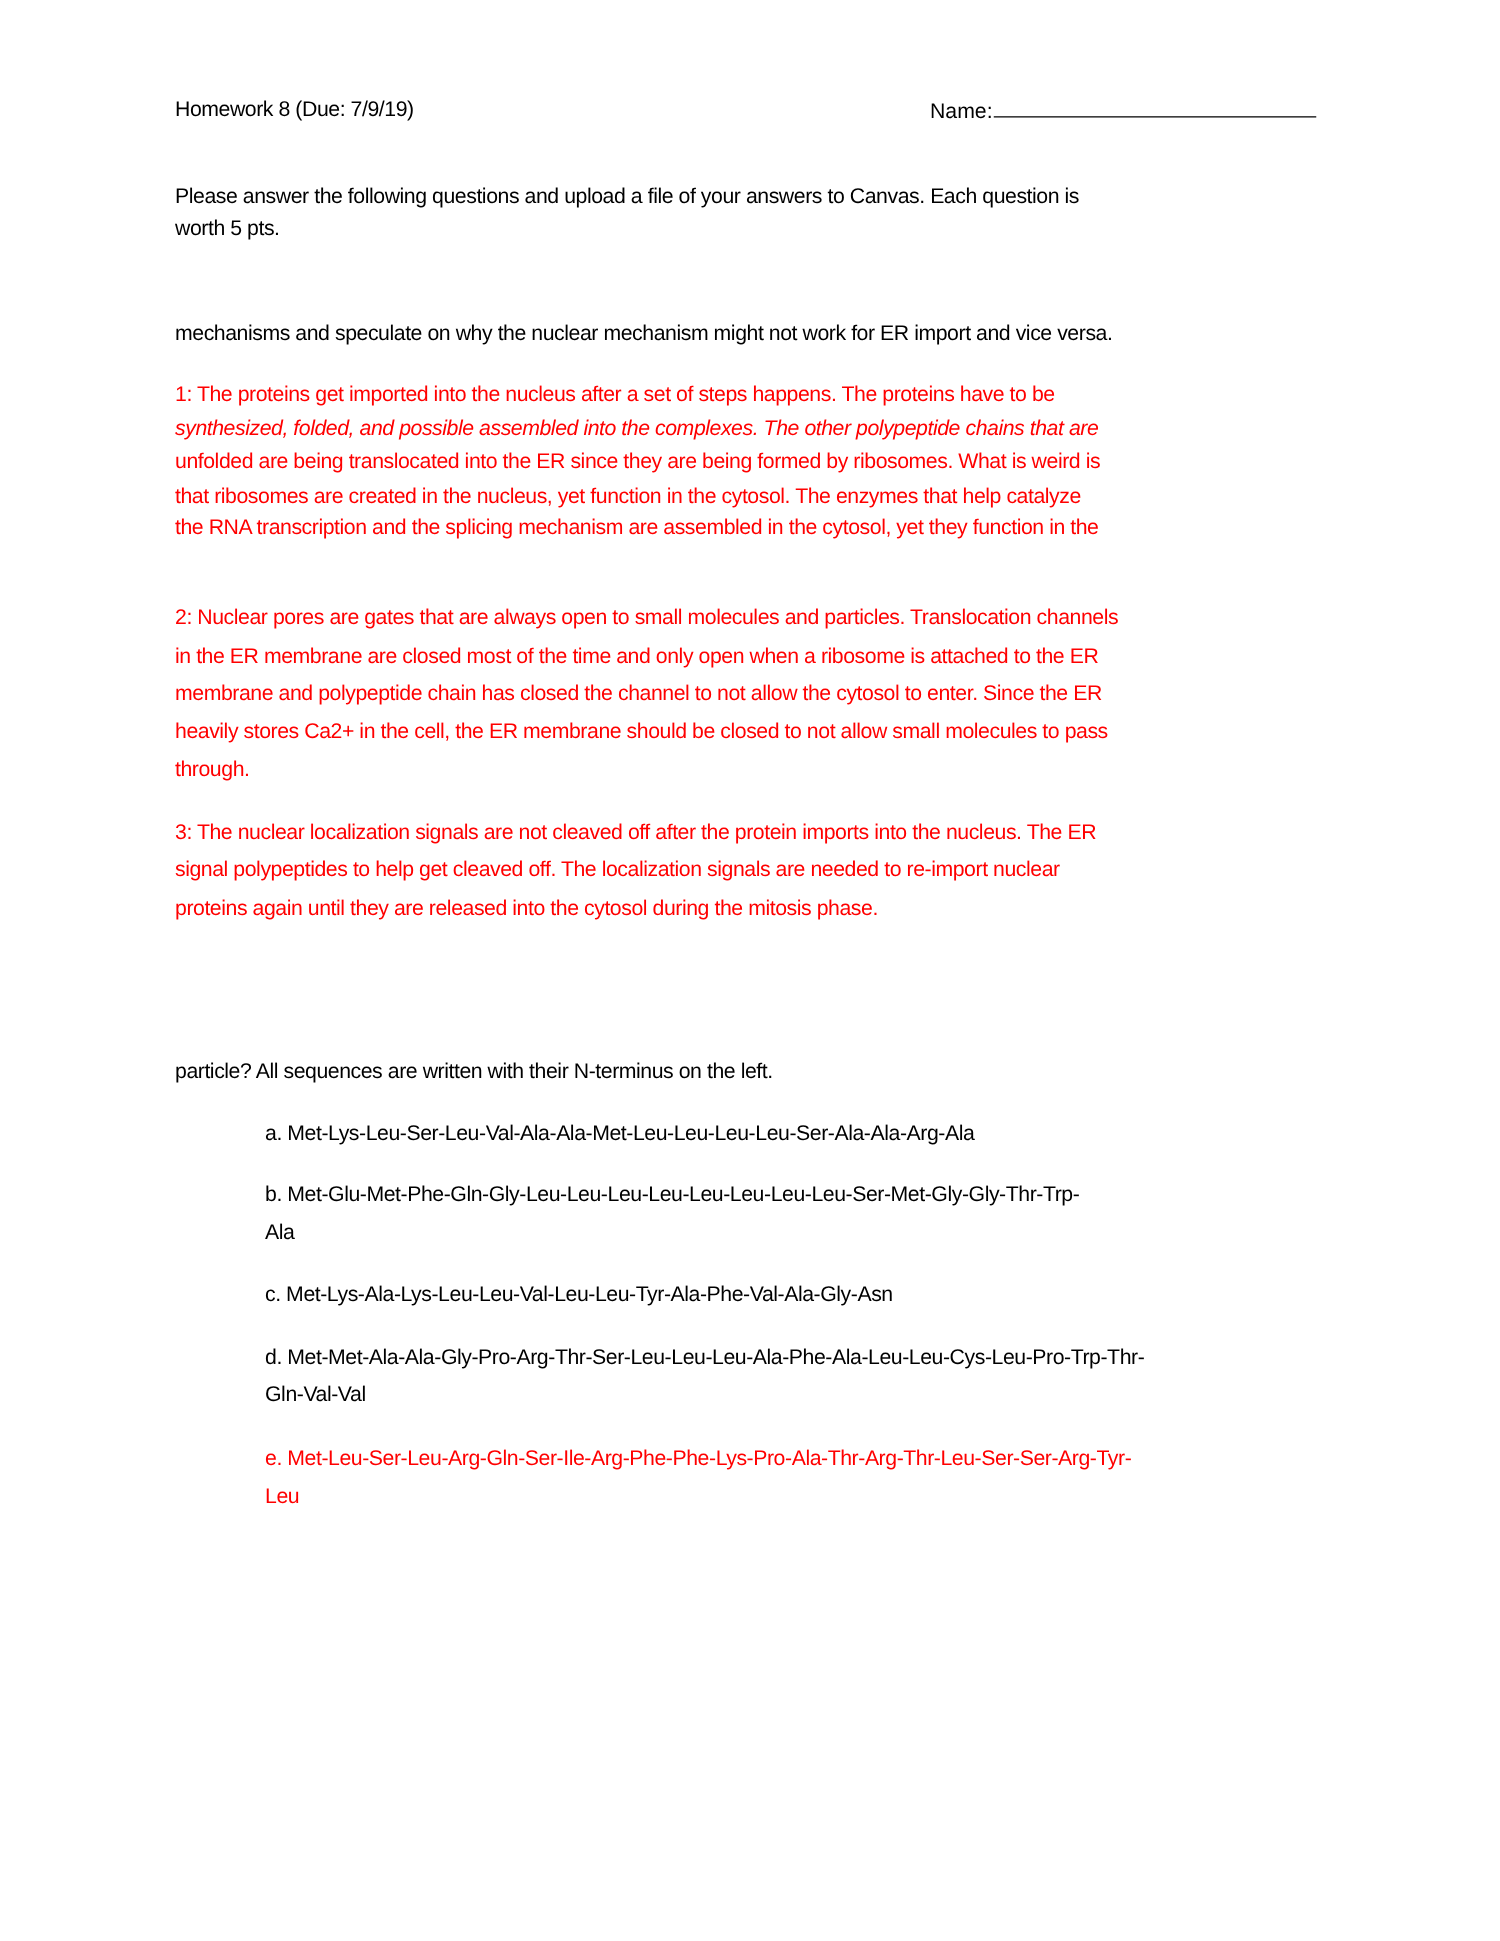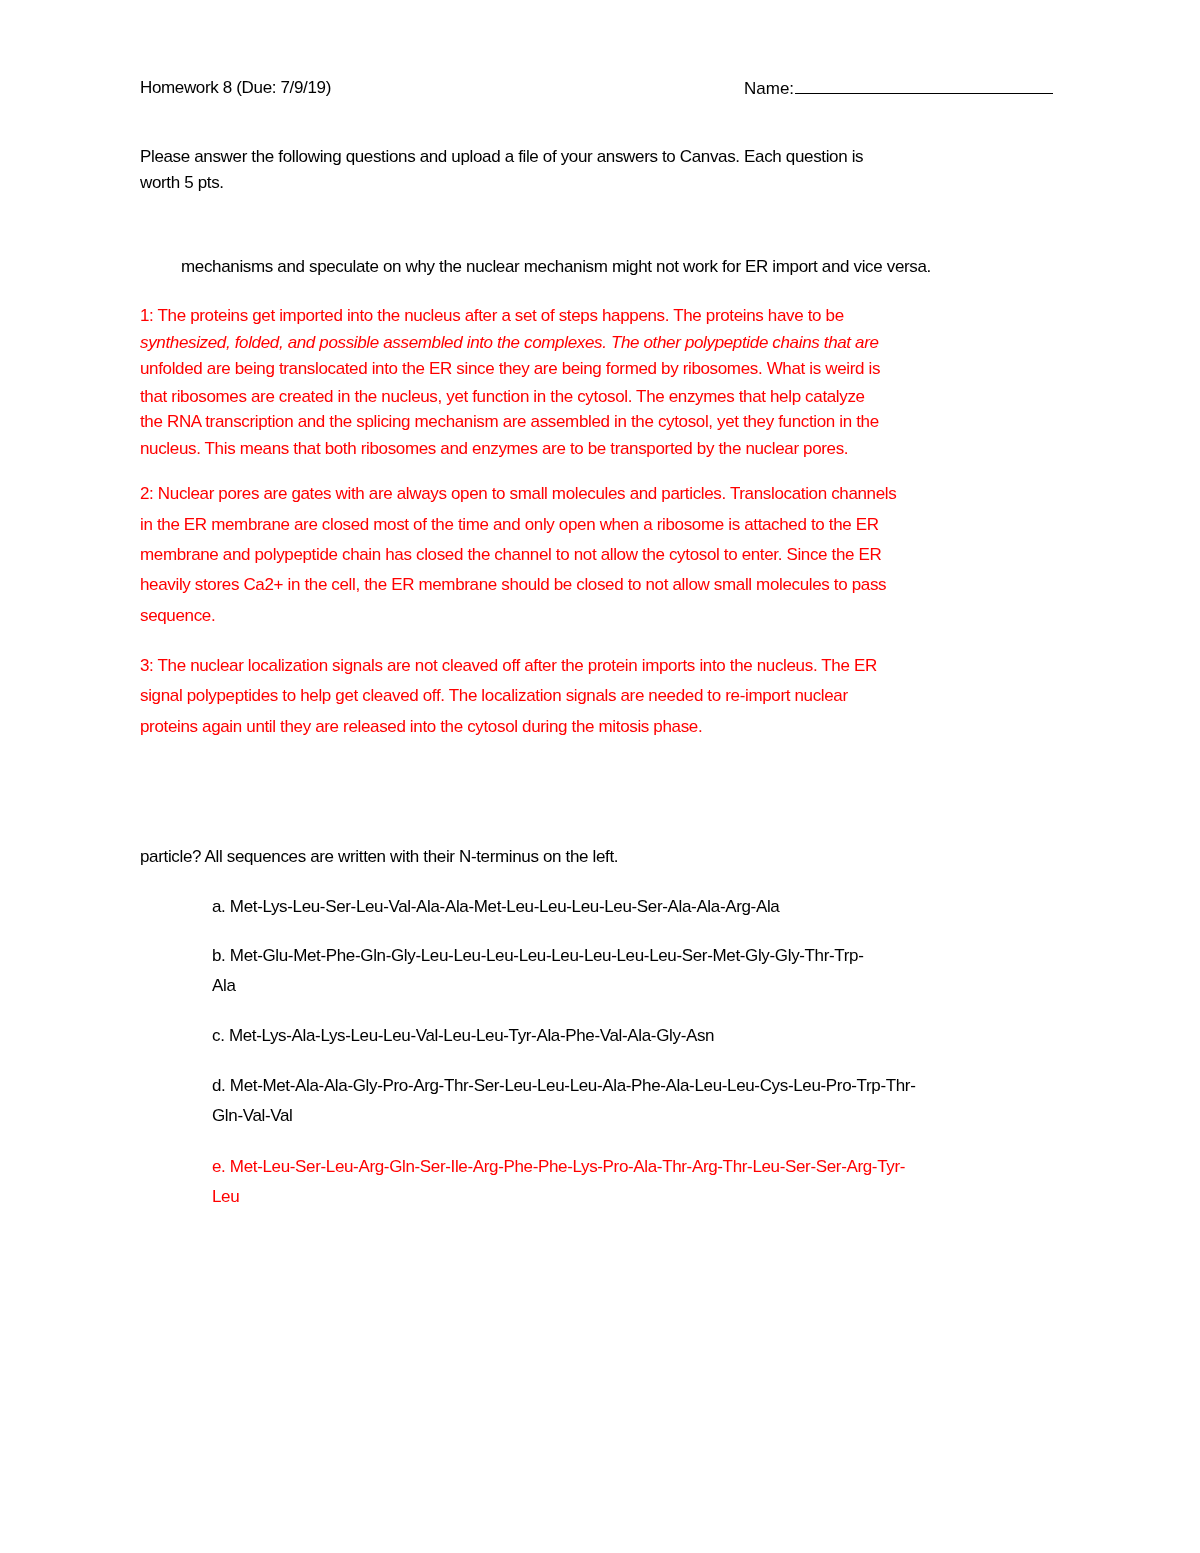--- a/index.html
+++ b/index.html
@@ -27,34 +27,33 @@
 <div class="page">
 
   <div class="line" style="top:75px;">Homework 8 (Due: 7/9/19)</div>
   <div class="name-wrap">
     <span>Name:</span><span class="name-line"></span>
   </div>
 
   <div class="line" style="top:144px;">Please answer the following questions and upload a file of your answers to Canvas.  Each question is</div>
   <div class="line" style="top:170px;">worth 5 pts.</div>
 
-  <div class="line" style="top:254px;margin-left:41px;">mechanisms and speculate on why the nuclear mechanism might not work for ER import and vice versa.</div>
+  <div class="line" style="top:254px;">mechanisms and speculate on why the nuclear mechanism might not work for ER import and vice versa.</div>
 
   <div class="line red" style="top:303px;">1: The proteins get imported into the nucleus after a set of steps happens. The proteins have to be</div>
   <div class="line red" style="top:330px;font-style:italic;">synthesized, folded, and possible assembled into the complexes. The other polypeptide chains that are</div>
   <div class="line red" style="top:356px;">unfolded are being translocated into the ER since they are being formed by ribosomes. What is weird is</div>
   <div class="line red" style="top:384px;">that ribosomes are created in the nucleus, yet function in the cytosol. The enzymes that help catalyze</div>
   <div class="line red" style="top:409px;">the RNA transcription and the splicing mechanism are assembled in the cytosol, yet they function in the</div>
-  <div class="line red" style="top:436px;">nucleus. This means that both ribosomes and enzymes are to be transported by the nuclear pores.</div>
 
-  <div class="line red" style="top:481px;">2: Nuclear pores are gates with are always open to small molecules and particles. Translocation channels</div>
+  <div class="line red" style="top:481px;">2: Nuclear pores are gates that are always open to small molecules and particles. Translocation channels</div>
   <div class="line red" style="top:512px;">in the ER membrane are closed most of the time and only open when a ribosome is attached to the ER</div>
   <div class="line red" style="top:542px;">membrane and polypeptide chain has closed the channel to not allow the cytosol to enter. Since the ER</div>
   <div class="line red" style="top:572px;">heavily stores Ca2+ in the cell, the ER membrane should be closed to not allow small molecules to pass</div>
-  <div class="line red" style="top:603px;">sequence.</div>
+  <div class="line red" style="top:603px;">through.</div>
 
   <div class="line red" style="top:653px;">3: The nuclear localization signals are not cleaved off after the protein imports into the nucleus. The ER</div>
   <div class="line red" style="top:683px;">signal polypeptides to help get cleaved off. The localization signals are needed to re-import nuclear</div>
   <div class="line red" style="top:714px;">proteins again until they are released into the cytosol during the mitosis phase.</div>
 
   <div class="line" style="top:844px;">particle? All sequences are written with their N-terminus on the left.</div>
 
   <div class="line indent" style="top:894px;">a. Met-Lys-Leu-Ser-Leu-Val-Ala-Ala-Met-Leu-Leu-Leu-Leu-Ser-Ala-Ala-Arg-Ala</div>
 
   <div class="line indent" style="top:943px;">b. Met-Glu-Met-Phe-Gln-Gly-Leu-Leu-Leu-Leu-Leu-Leu-Leu-Leu-Ser-Met-Gly-Gly-Thr-Trp-</div>

